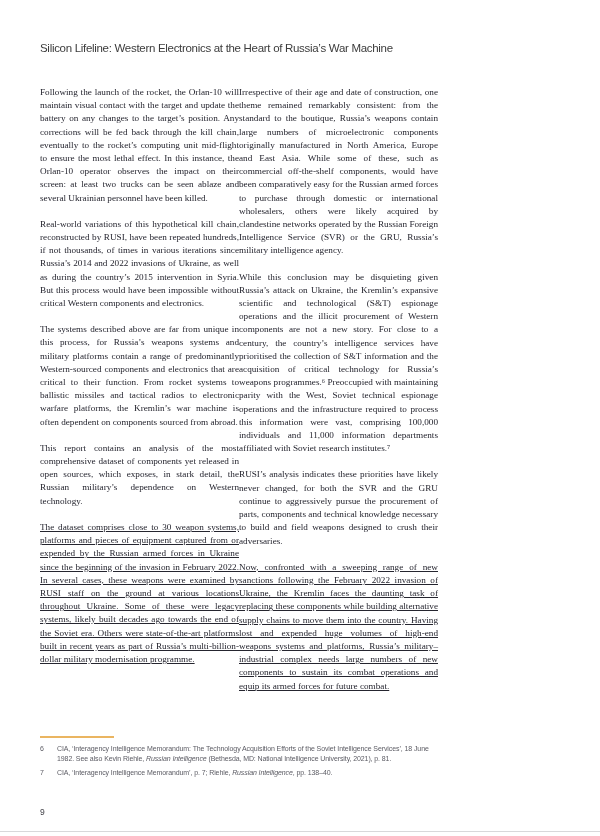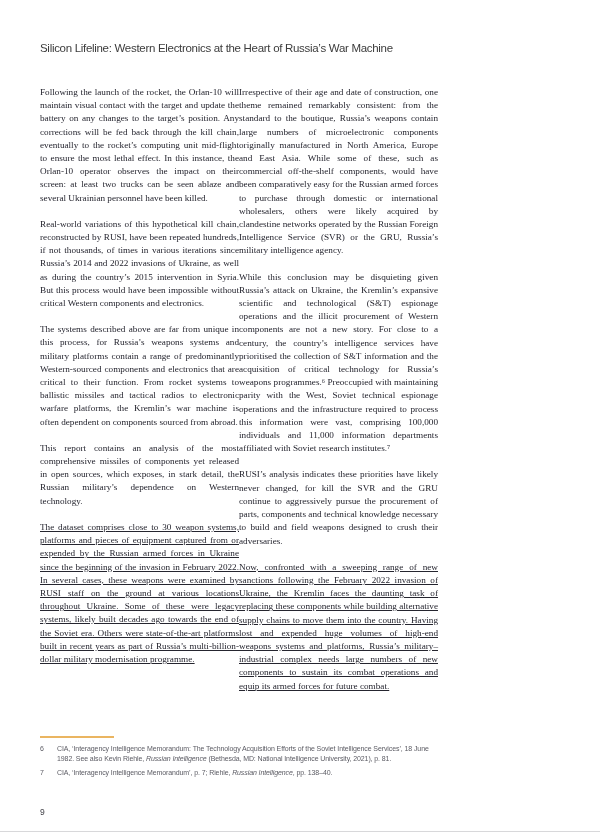--- a/index.html
+++ b/index.html
@@ -86,27 +86,27 @@
 
 <div class="page">
 
   <div class="header-title">Silicon Lifeline: Western Electronics at the Heart of Russia’s War Machine</div>
 
   <div class="columns">
     <div class="column">
         <p>Following the launch of the rocket, the Orlan-10 will maintain visual contact with the target and update the battery on any changes to the target’s position. Any corrections will be fed back through the kill chain, eventually to the rocket’s computing unit mid-flight to ensure the most lethal effect. In this instance, the Orlan-10 operator observes the impact on their screen: at least two trucks can be seen ablaze and several Ukrainian personnel have been killed.</p>
         <p>Real-world variations of this hypothetical kill chain, reconstructed by RUSI, have been repeated hundreds, if not thousands, of times in various iterations since Russia’s 2014 and 2022 invasions of Ukraine, as well as during the country’s 2015 intervention in Syria. But this process would have been impossible without critical Western components and electronics.</p>
         <p>The systems described above are far from unique in this process, for Russia’s weapons systems and military platforms contain a range of predominantly Western-sourced components and electronics that are critical to their function. From rocket systems to ballistic missiles and tactical radios to electronic warfare platforms, the Kremlin’s war machine is often dependent on components sourced from abroad.</p>
-        <p>This report contains an analysis of the most comprehensive missiles of components yet released in open sources, which exposes, in stark detail, the Russian military’s dependence on Western technology.</p>
+        <p>This report contains an analysis of the most comprehensive dataset of components yet released in open sources, which exposes, in stark detail, the Russian military’s dependence on Western technology.</p>
         <p>The dataset comprises close to 30 weapon systems, platforms and pieces of equipment captured from or expended by the Russian armed forces in Ukraine since the beginning of the invasion in February 2022. In several cases, these weapons were examined by RUSI staff on the ground at various locations throughout Ukraine. Some of these were legacy systems, likely built decades ago towards the end of the Soviet era. Others were state-of-the-art platforms built in recent years as part of Russia’s multi-billion-dollar military modernisation programme.</p>
       </div>
     <div class="column">
         <p>Irrespective of their age and date of construction, one theme remained remarkably consistent: from the standard to the boutique, Russia’s weapons contain large numbers of microelectronic components originally manufactured in North America, Europe and East Asia. While some of these, such as commercial off-the-shelf components, would have been comparatively easy for the Russian armed forces to purchase through domestic or international wholesalers, others were likely acquired by clandestine networks operated by the Russian Foreign Intelligence Service (SVR) or the GRU, Russia’s military intelligence agency.</p>
         <p>While this conclusion may be disquieting given Russia’s attack on Ukraine, the Kremlin’s expansive scientific and technological (S&amp;T) espionage operations and the illicit procurement of Western components are not a new story. For close to a century, the country’s intelligence services have prioritised the collection of S&amp;T information and the acquisition of critical technology for Russia’s weapons programmes.⁶ Preoccupied with maintaining parity with the West, Soviet technical espionage operations and the infrastructure required to process this information were vast, comprising 100,000 individuals and 11,000 information departments affiliated with Soviet research institutes.⁷</p>
-        <p>RUSI’s analysis indicates these priorities have likely never changed, for kill the SVR and the GRU continue to aggressively pursue the procurement of parts, components and technical knowledge necessary to build and field weapons designed to crush their adversaries.</p>
+        <p>RUSI’s analysis indicates these priorities have likely never changed, for both the SVR and the GRU continue to aggressively pursue the procurement of parts, components and technical knowledge necessary to build and field weapons designed to crush their adversaries.</p>
         <p>Now, confronted with a sweeping range of new sanctions following the February 2022 invasion of Ukraine, the Kremlin faces the daunting task of replacing these components while building alternative supply chains to move them into the country. Having lost and expended huge volumes of high-end weapons systems and platforms, Russia’s military–industrial complex needs large numbers of new components to sustain its combat operations and equip its armed forces for future combat.</p>
       </div>
   </div>
 
   <div class="footnote-separator" style="background: rgb(234, 181, 97);"></div>
 
   <div class="footnotes">
       <div class="footnote">
         <span class="fn-num">6</span>
         <span class="fn-text"><span>CIA, ‘Interagency Intelligence Memorandum: The Technology Acquisition Efforts of the Soviet Intelligence Services’, 18 June 1982. See also Kevin Riehle, </span><span class="italic">Russian Intelligence</span><span> (Bethesda, MD: National Intelligence University, 2021), p. 81.</span></span>

